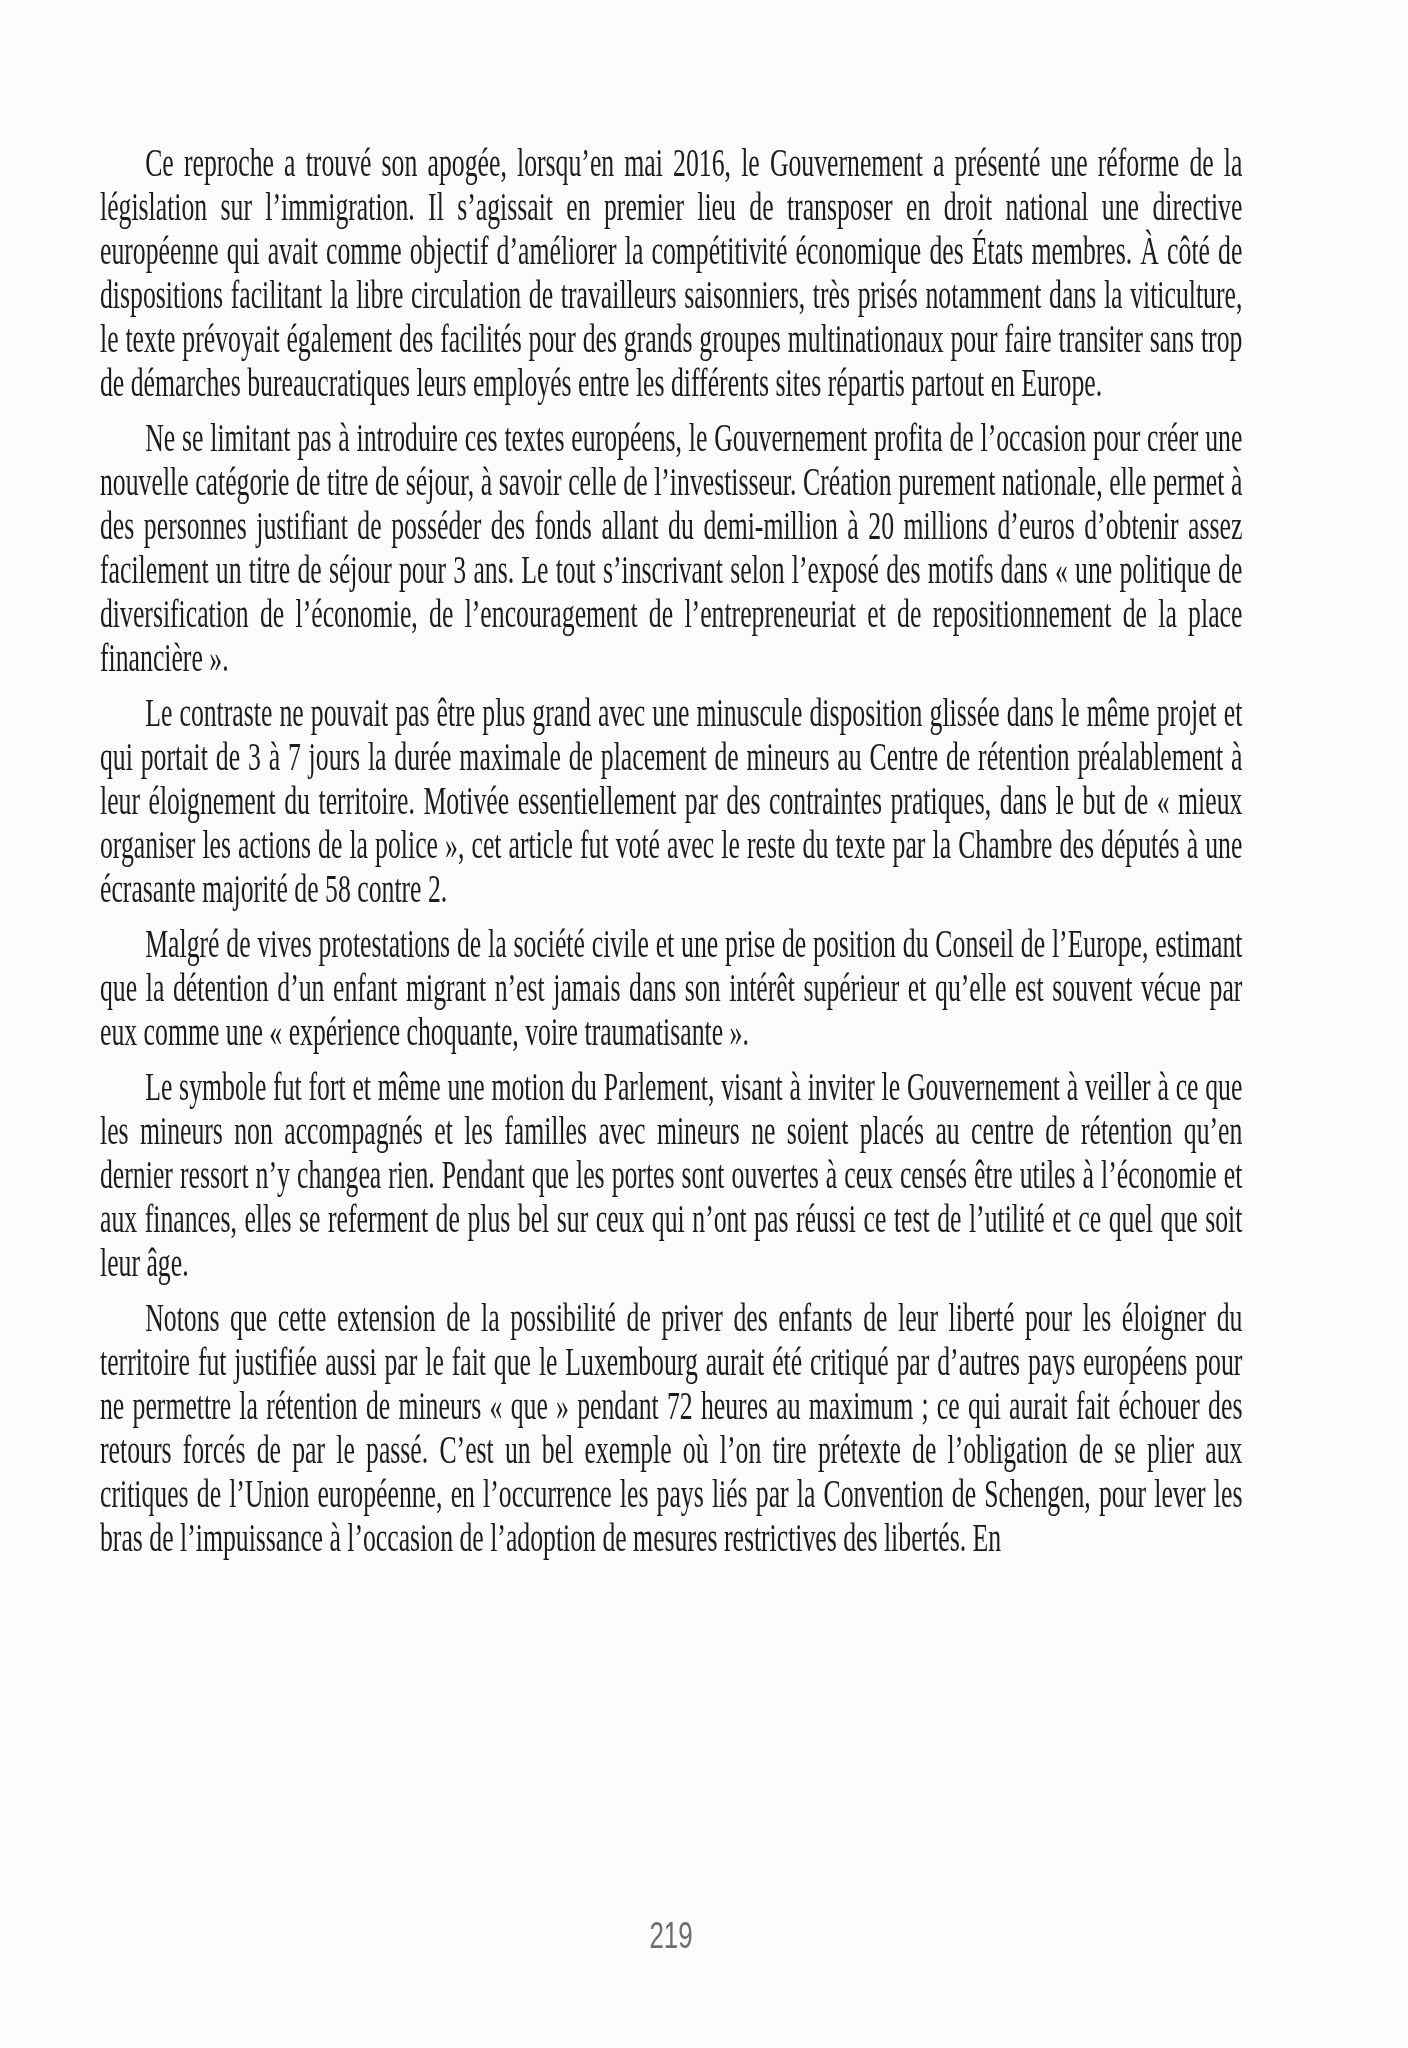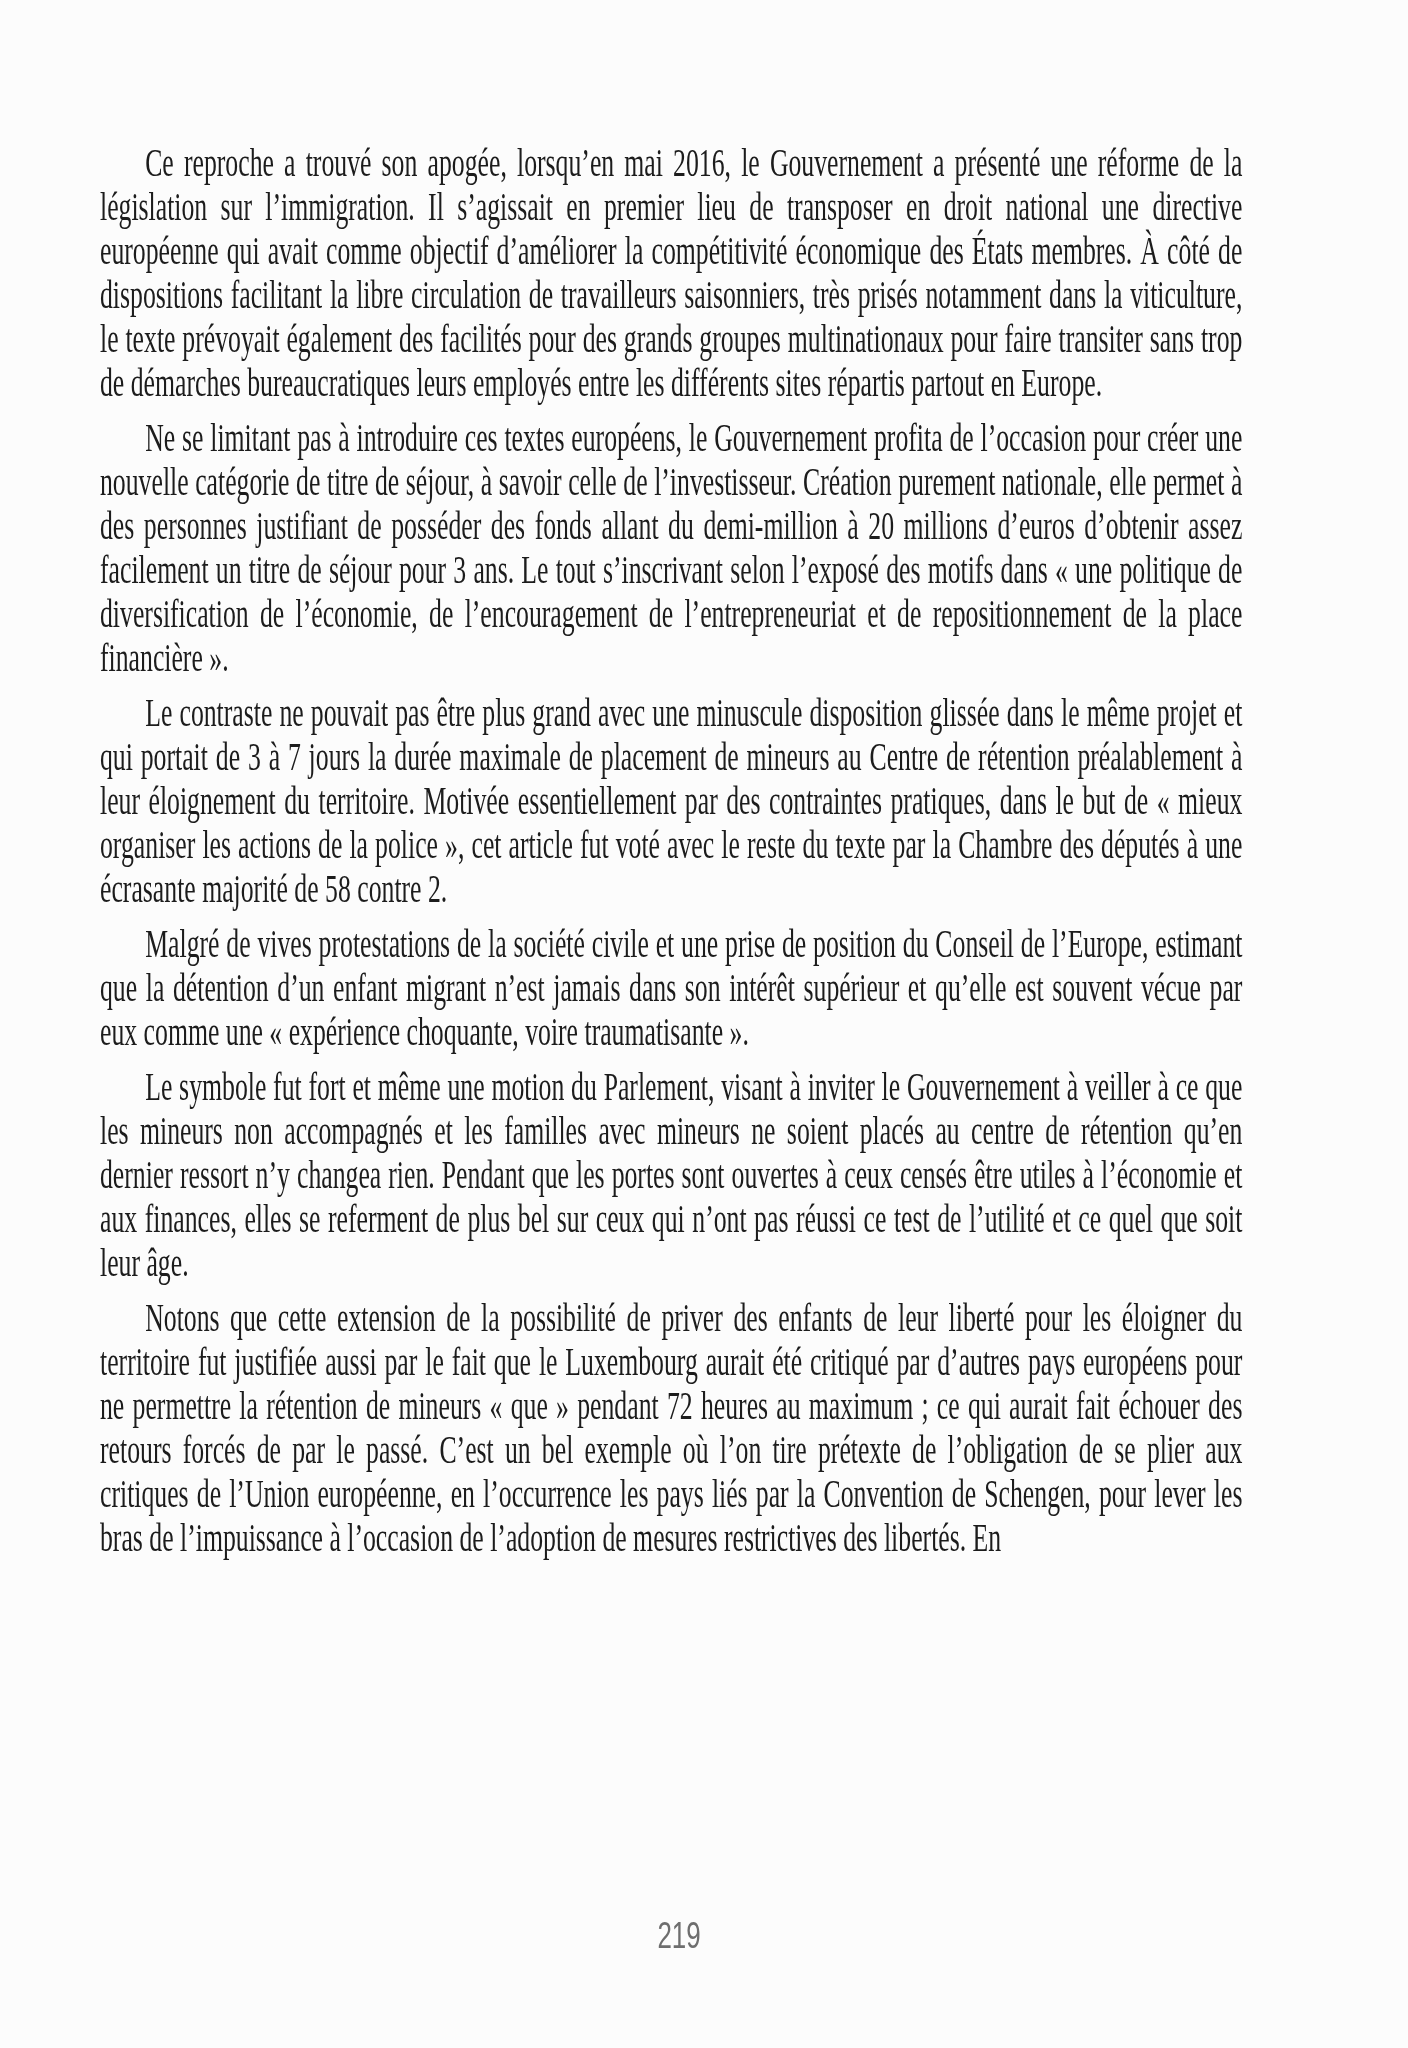--- a/index.html
+++ b/index.html
@@ -27,21 +27,21 @@
     color: #1c1c1c;
     text-align: justify;
     letter-spacing: 0;
   }
   .para {
     margin: 0 0 11px 0;
     text-indent: 72px;           
   }
   .folio {
     position: absolute;
-    left: 108px;
+    left: 100px;
     top: 1916px;
     width: 1142px;
     text-align: center;
   }
   .folio-num {
     display: inline-block;
     font-family: "Liberation Sans", sans-serif;
     font-size: 36px;
     line-height: 40px;
     color: #6e6e6e;

